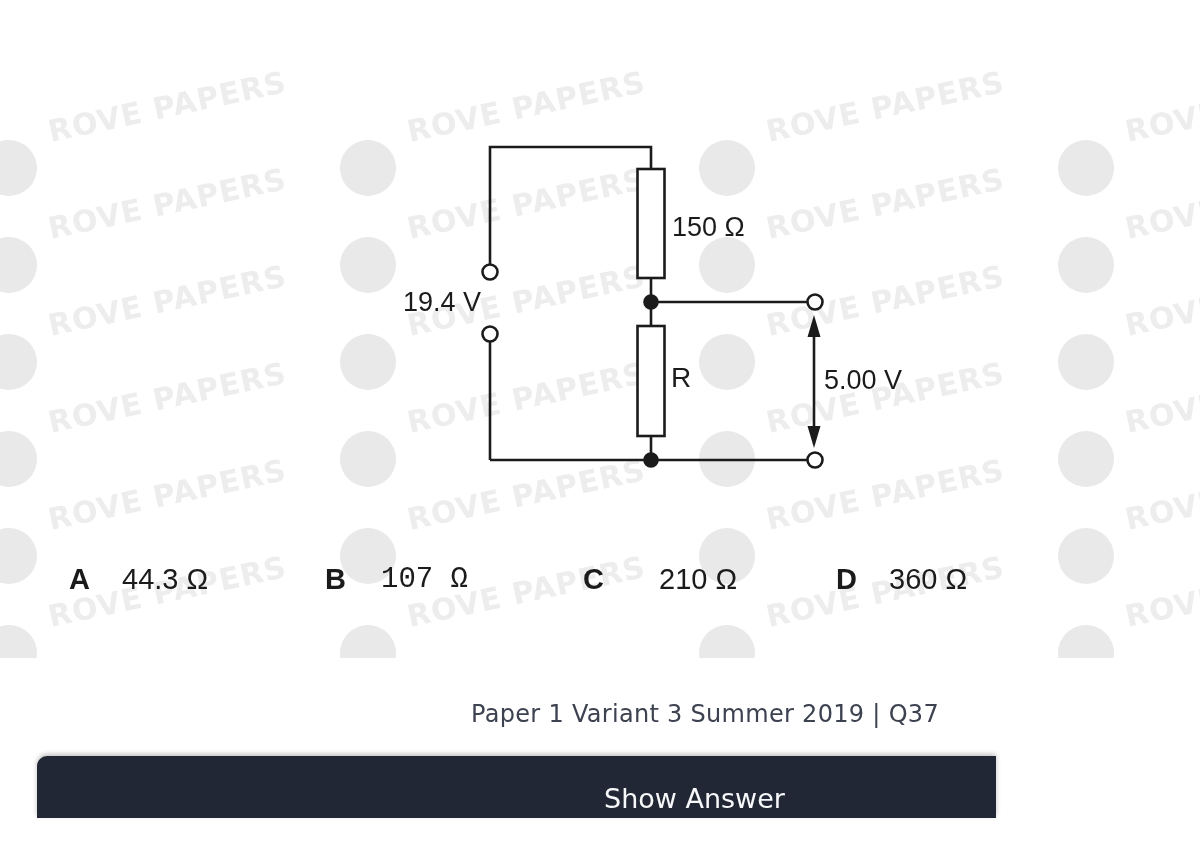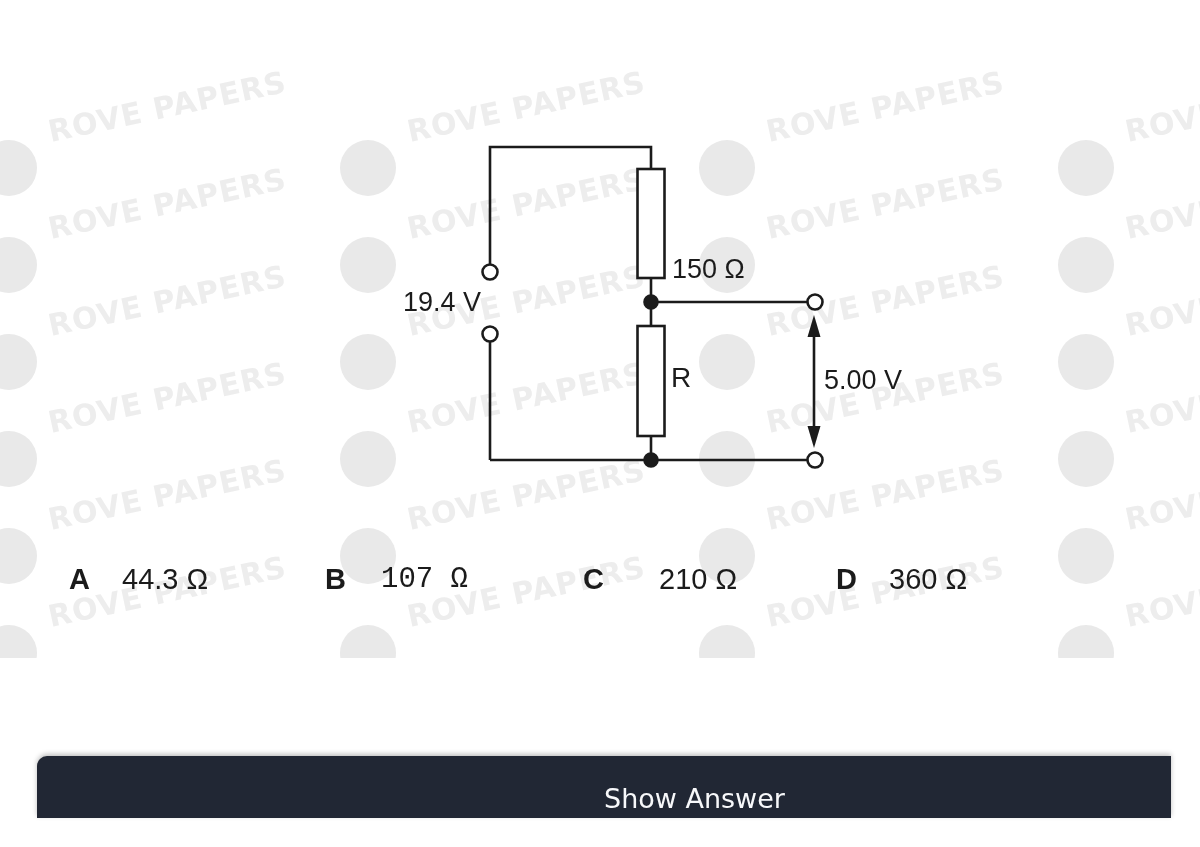--- a/index.html
+++ b/index.html
@@ -40,21 +40,21 @@
   .exam-line{position:absolute;z-index:3;color:var(--ink);font-size:29px;white-space:nowrap;}
   .opt-letter{position:absolute;z-index:3;color:var(--ink);font-size:29px;font-weight:bold;}
   .opt-value{position:absolute;z-index:3;color:var(--ink);font-size:29px;}
 
   
   .caption{position:absolute;left:471px;top:700px;z-index:3;
     font-family:"DejaVu Sans",sans-serif;font-size:24px;color:var(--caption);
     letter-spacing:.3px;white-space:nowrap;}
 
   
-  .bottombar{position:absolute;left:37px;top:756px;width:1134px;height:62px;
+  .bottombar{position:absolute;left:37px;top:756px;width:959px;height:62px;
     background:var(--bar);border-radius:10px 0 0 0;z-index:10;
     box-shadow:0 -2px 5px rgba(0,0,0,.25);cursor:pointer;}
   .bottombar .label{position:absolute;left:567px;top:27px;
     font-family:"DejaVu Sans",sans-serif;font-size:27px;font-weight:500;
     color:#f7f8fa;white-space:nowrap;}
 </style>
 </head>
 <body>
 
 <div class="stage">
@@ -138,32 +138,33 @@
       <circle cx="815" cy="302" r="7.5" fill="#ffffff"></circle>
       <circle cx="815" cy="460" r="7.5" fill="#ffffff"></circle>
 
       <path d="M814 332 V431"></path>
       <polygon points="814,315 807.5,337 820.5,337" fill="#1b1b1b" stroke="none"></polygon>
       <polygon points="814,448 807.5,426 820.5,426" fill="#1b1b1b" stroke="none"></polygon>
     </g>
   </svg>
 
   <div class="circuit-label" style="left:403px;top:287px;">19.4 V</div>
-  <div class="circuit-label" style="left:672px;top:212px;margin-top:42px;">150 Ω</div>
+  <div class="circuit-label" style="left:672px;top:212px;">150 Ω</div>
   <div class="circuit-label" style="left:671px;top:362px;font-size:28px;">R</div>
   <div class="circuit-label" style="left:824px;top:365px;">5.00 V</div>
 
 
   <div class="opt-letter" style="left:69px;top:563px;">A</div>
   <div class="opt-value" style="left:122px;top:563px;">44.3 Ω</div>
   <div class="opt-letter" style="left:325px;top:563px;">B</div>
   <div class="opt-value" style="left:381px;top:563px;font-family:Liberation Mono, monospace;">107 Ω</div>
   <div class="opt-letter" style="left:583px;top:563px;">C</div>
   <div class="opt-value" style="left:635px;top:563px;margin-left:24px;">210 Ω</div>
   <div class="opt-letter" style="left:836px;top:563px;">D</div>
   <div class="opt-value" style="left:889px;top:563px;text-align:center;">360 Ω</div>
 
+  <div class="caption">Paper 1 Variant 3 Summer 2019 | Q37</div>
 
   <div class="bottombar">
     <div class="label">Show Answer</div>
   </div>
 
 </div>
 
 </body></html>

